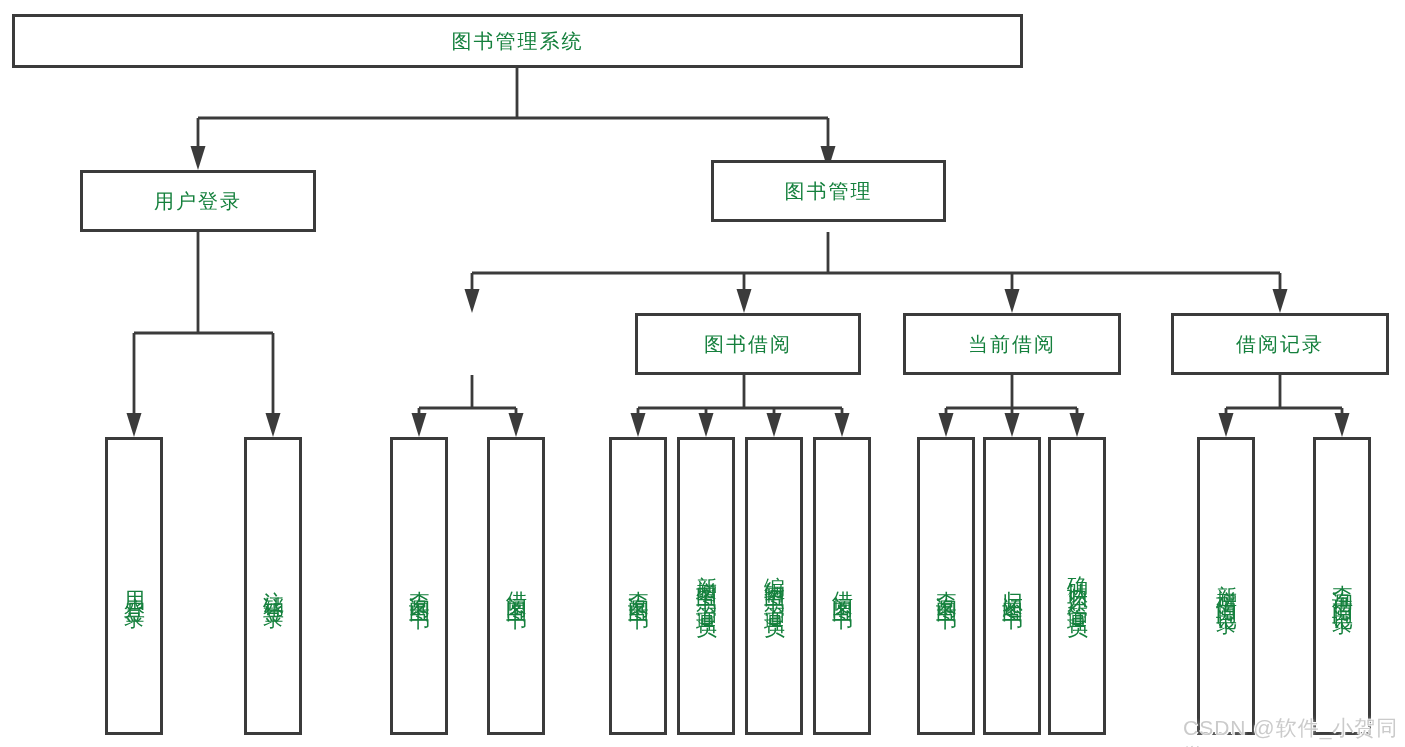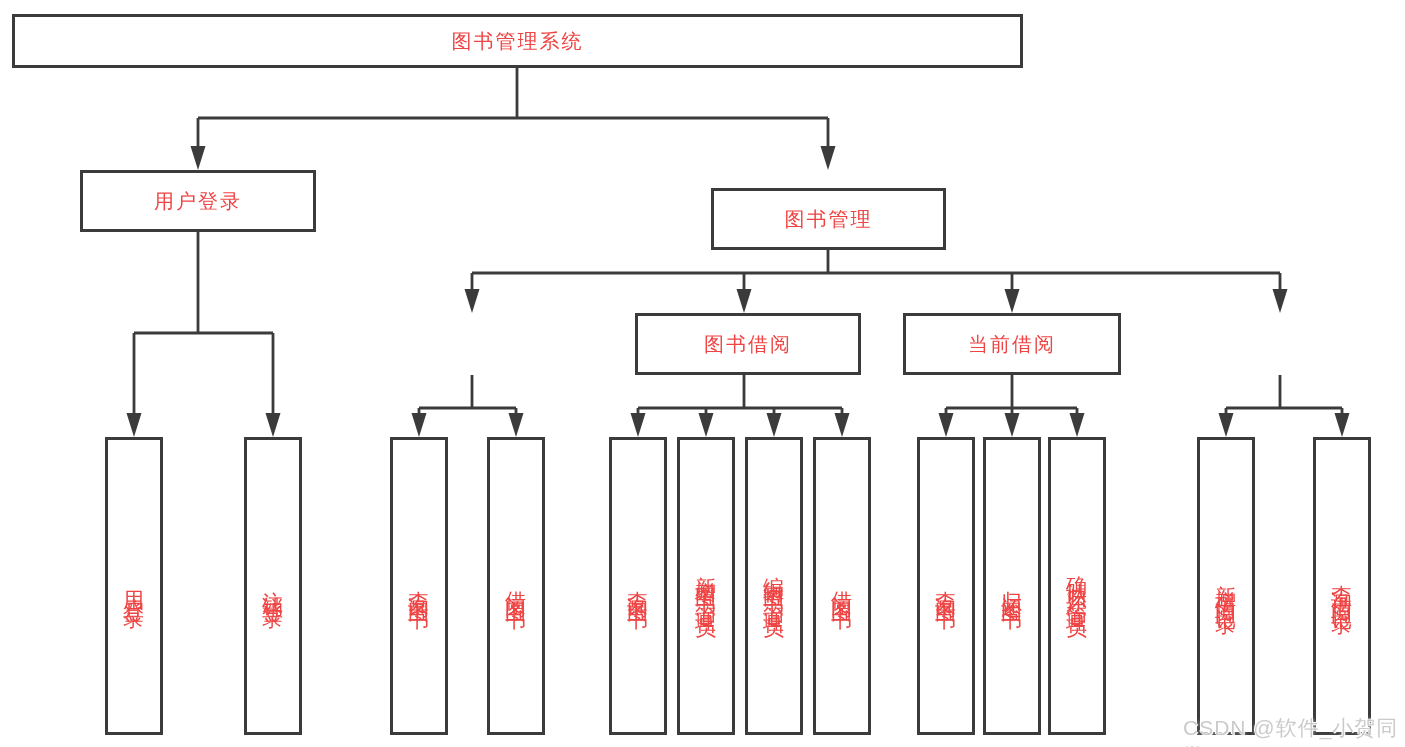--- a/index.html
+++ b/index.html
@@ -3,23 +3,23 @@
 <meta charset="utf-8">
 <style>
   html,body { margin:0; padding:0; background:#ffffff; }
   .canvas {
     position:relative; width:1405px; height:747px; background:#ffffff;
     font-family:"Liberation Sans","DejaVu Sans",sans-serif; overflow:hidden;
   }
   .connectors { position:absolute; left:0; top:0; z-index:1; }
   .node {
     position:absolute; box-sizing:border-box; z-index:2;
-    border:3px solid #3b3b3b; background:#ffffff; color:#ef4444;
+    border:3px solid #3b3b3b; background:#ffffff; color:#15803d;
     display:flex; align-items:center; justify-content:center;
-    text-align:left; white-space:nowrap;
+    text-align:left; white-space:nowrap;font-family:Liberation Serif, serif;
   }
   .h-node { font-size:20px; letter-spacing:2px; }
   .v-node {
     writing-mode:vertical-rl; text-orientation:mixed;
     font-size:21px; letter-spacing:6px; line-height:1;
     white-space:normal;
   }
   .watermark {
     position:absolute; left:1183px; top:714px; z-index:5;
     font-size:21px; letter-spacing:1px; color:#cbcbcb;
@@ -93,24 +93,25 @@
       <polygon points="1004.5,413 1019.5,413 1012,437"></polygon>
       <polygon points="1069.5,413 1084.5,413 1077,437"></polygon>
       <polygon points="1218.5,413 1233.5,413 1226,437"></polygon>
       <polygon points="1334.5,413 1349.5,413 1342,437"></polygon>
     </g>
   </svg>
 
   <div class="node h-node" style="left:12px;top:14px;width:1011px;height:54px;">图书管理系统</div>
 
   <div class="node h-node" style="left:80px;top:170px;width:236px;height:62px;">用户登录</div>
-  <div class="node h-node" style="left:711px;top:188px;width:235px;height:62px;">图书管理</div>
+  <div class="node h-node" style="left:711px;top:160px;width:235px;height:62px;">图书管理</div>
 
   <div class="node h-node" style="left:635px;top:313px;width:226px;height:62px;">图书借阅</div>
   <div class="node h-node" style="left:903px;top:313px;width:218px;height:62px;">当前借阅</div>
+  <div class="node h-node" style="left:1171px;top:313px;width:218px;height:62px;">借阅记录</div>
 
   <div class="node v-node" style="left:105px;top:437px;width:58px;height:298px;">用户登录</div>
   <div class="node v-node" style="left:244px;top:437px;width:58px;height:298px;">注销登录</div>
 
   <div class="node v-node" style="left:390px;top:437px;width:58px;height:298px;">查询图书</div>
   <div class="node v-node" style="left:487px;top:437px;width:58px;height:298px;">借阅图书</div>
 
   <div class="node v-node" style="left:609px;top:437px;width:58px;height:298px;">查询图书</div>
   <div class="node v-node" style="left:677px;top:437px;width:58px;height:298px;">新增图书（管理员）</div>
   <div class="node v-node" style="left:745px;top:437px;width:58px;height:298px;">编辑图书（管理员）</div>

